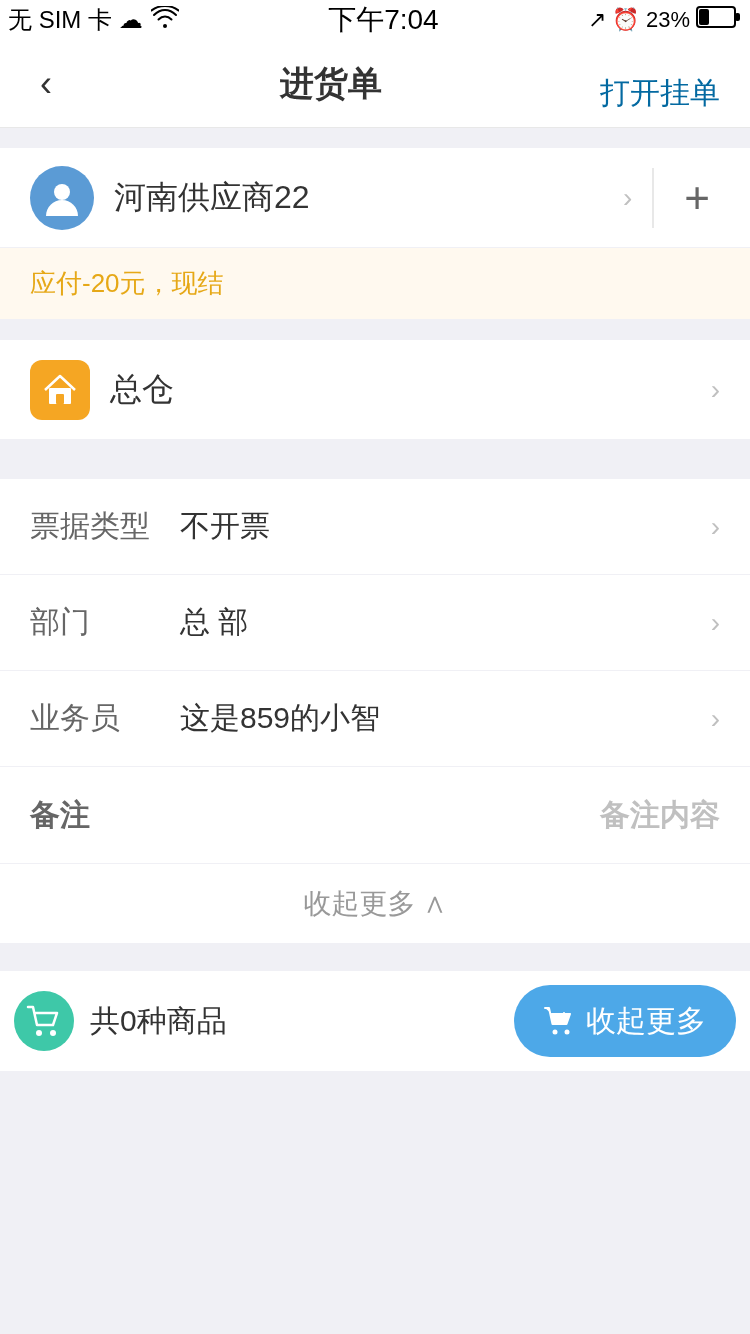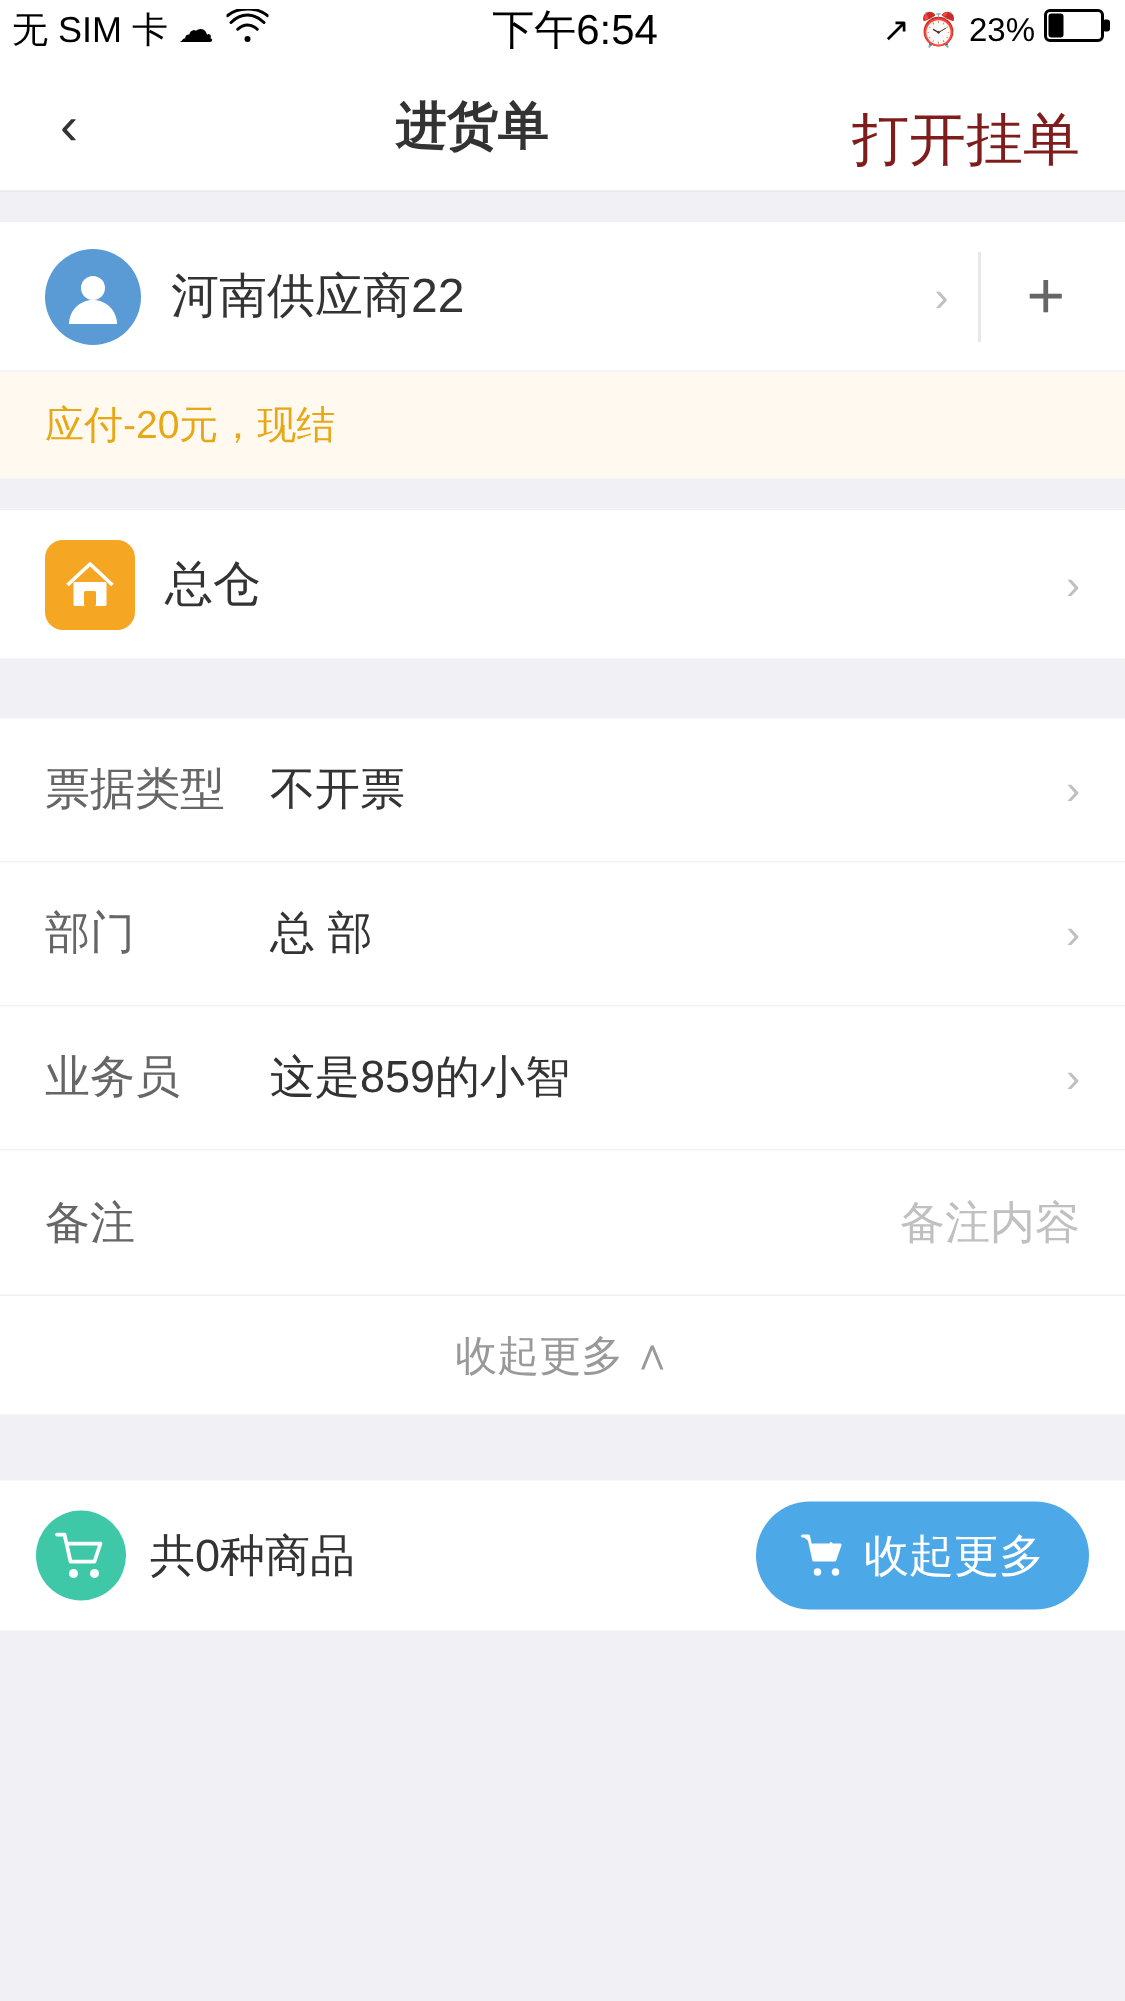--- a/index.html
+++ b/index.html
@@ -44,22 +44,22 @@
       color: #333;
       cursor: pointer;
       padding: 10px;
     }
     .nav-title {
       font-size: 34px;
       font-weight: 600;
       color: #333;
     }
     .nav-action {
-      font-size: 38px;
-      color: #7f1d1d;
+      font-size: 30px;
+      color: #0369a1;
       cursor: pointer;
       margin-top: 19px;
     }
 
     
     .section-gap {
       height: 20px;
       background: #f0f0f5;
     }
 
@@ -154,20 +154,21 @@
     }
     .form-row {
       display: flex;
       align-items: center;
       padding: 0 30px;
       height: 96px;
       border-bottom: 1px solid #f0f0f5;
     }
     .form-row:last-child {
       border-bottom: none;
+      font-weight: bold;
     }
     .form-label {
       font-size: 30px;
       color: #666;
       width: 140px;
       flex-shrink: 0;
     }
     .form-value {
       flex: 1;
       font-size: 30px;
@@ -189,26 +190,26 @@
       border-top: 1px solid #f0f0f5;
       cursor: pointer;
     }
     .collapse-text {
       font-size: 28px;
       color: #999;
     }
 
     
     .bottom-bar {
-      margin-top: 24px;
+      margin-top: 8px;
       background: #fff;
       height: 100px;
       display: flex;
       align-items: center;
-      padding: 0 24px;
+      padding: 0 14px;
       justify-content: space-between;
     }
     .bottom-left {
       display: flex;
       align-items: center;
       gap: 16px;
     }
     .cart-icon-wrap {
       width: 60px;
       height: 60px;
@@ -251,21 +252,21 @@
     <span>无 SIM 卡 ☁</span>
     <span>
       <svg width="28" height="22" viewBox="0 0 28 22" fill="none">
         <path d="M14 18a2 2 0 1 1 0 4 2 2 0 0 1 0-4z" fill="#000"></path>
         <path d="M7.5 13.5C9.3 11.7 11.5 10.6 14 10.6s4.7 1.1 6.5 2.9" stroke="#000" stroke-width="2" fill="none" stroke-linecap="round"></path>
         <path d="M3 9C6.2 5.8 9.9 4 14 4s7.8 1.8 11 5" stroke="#000" stroke-width="2" fill="none" stroke-linecap="round"></path>
         <path d="M0.5 4.5C4.5 1.2 9 0 14 0s9.5 1.2 13.5 4.5" stroke="#000" stroke-width="2" fill="none" stroke-linecap="round"></path>
       </svg>
     </span>
   </div>
-  <div class="status-center">下午6:54</div>
+  <div class="status-center">下午7:04</div>
   <div class="status-right">
     <span>↗</span>
     <span>⏰</span>
     <span>23%</span>
     <span>
       <svg width="46" height="22" viewBox="0 0 46 22" fill="none">
         <rect x="1" y="1" width="38" height="20" rx="3" stroke="#000" stroke-width="2"></rect>
         <rect x="39" y="7" width="5" height="8" rx="2" fill="#000"></rect>
         <rect x="3" y="3" width="10" height="16" rx="2" fill="#000"></rect>
       </svg>

